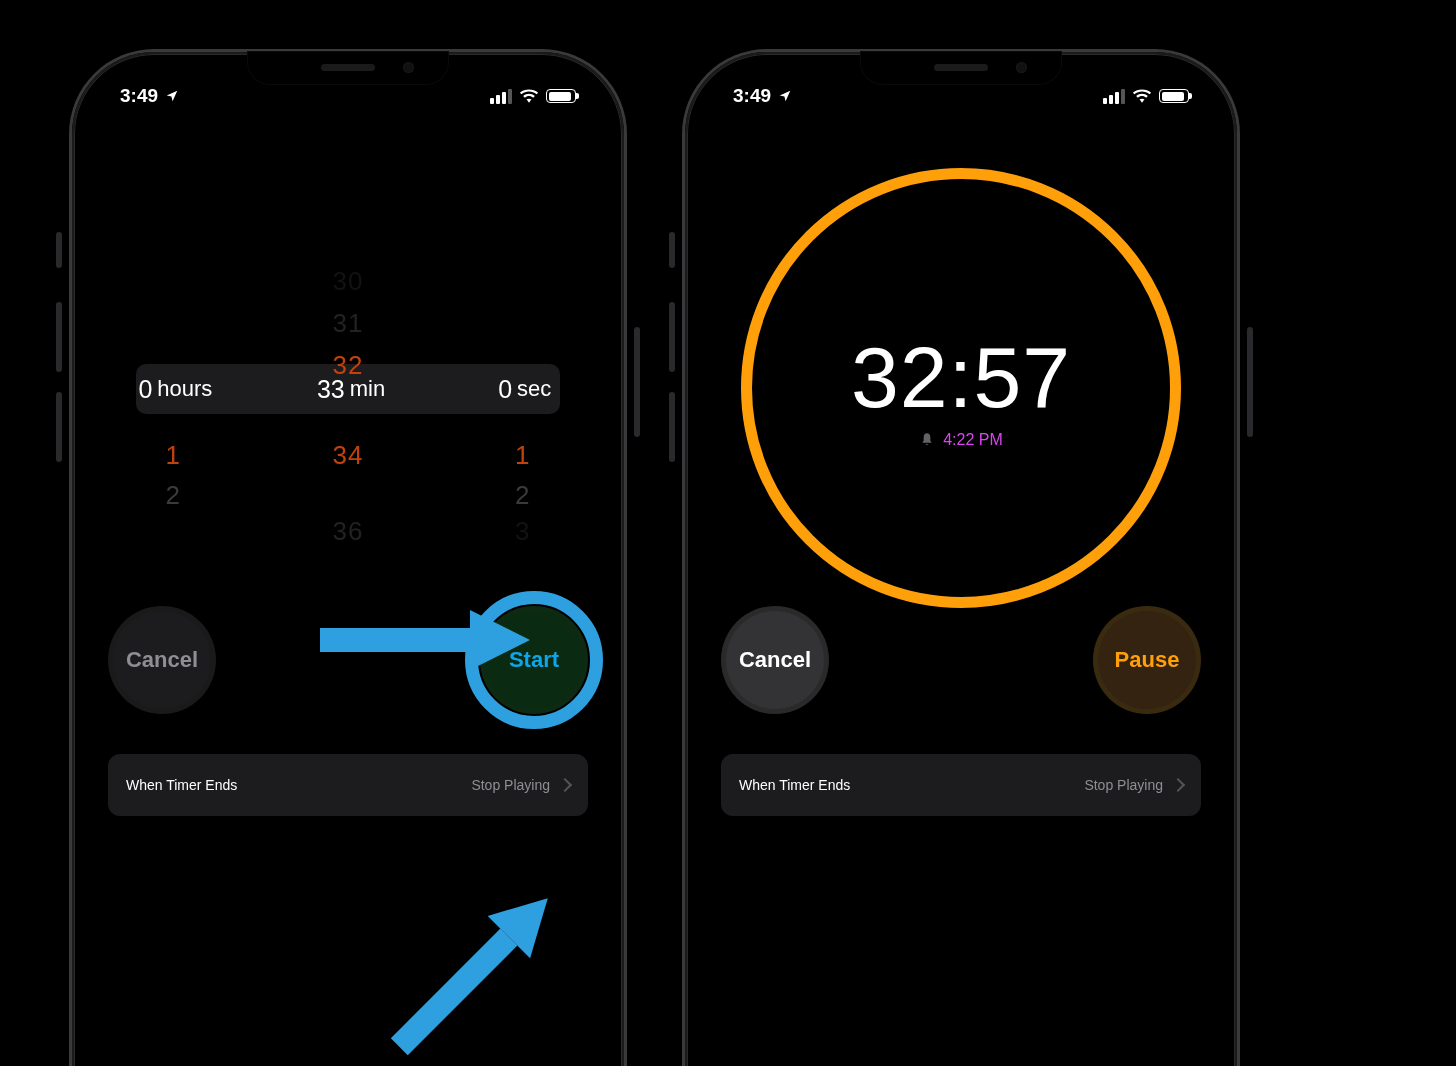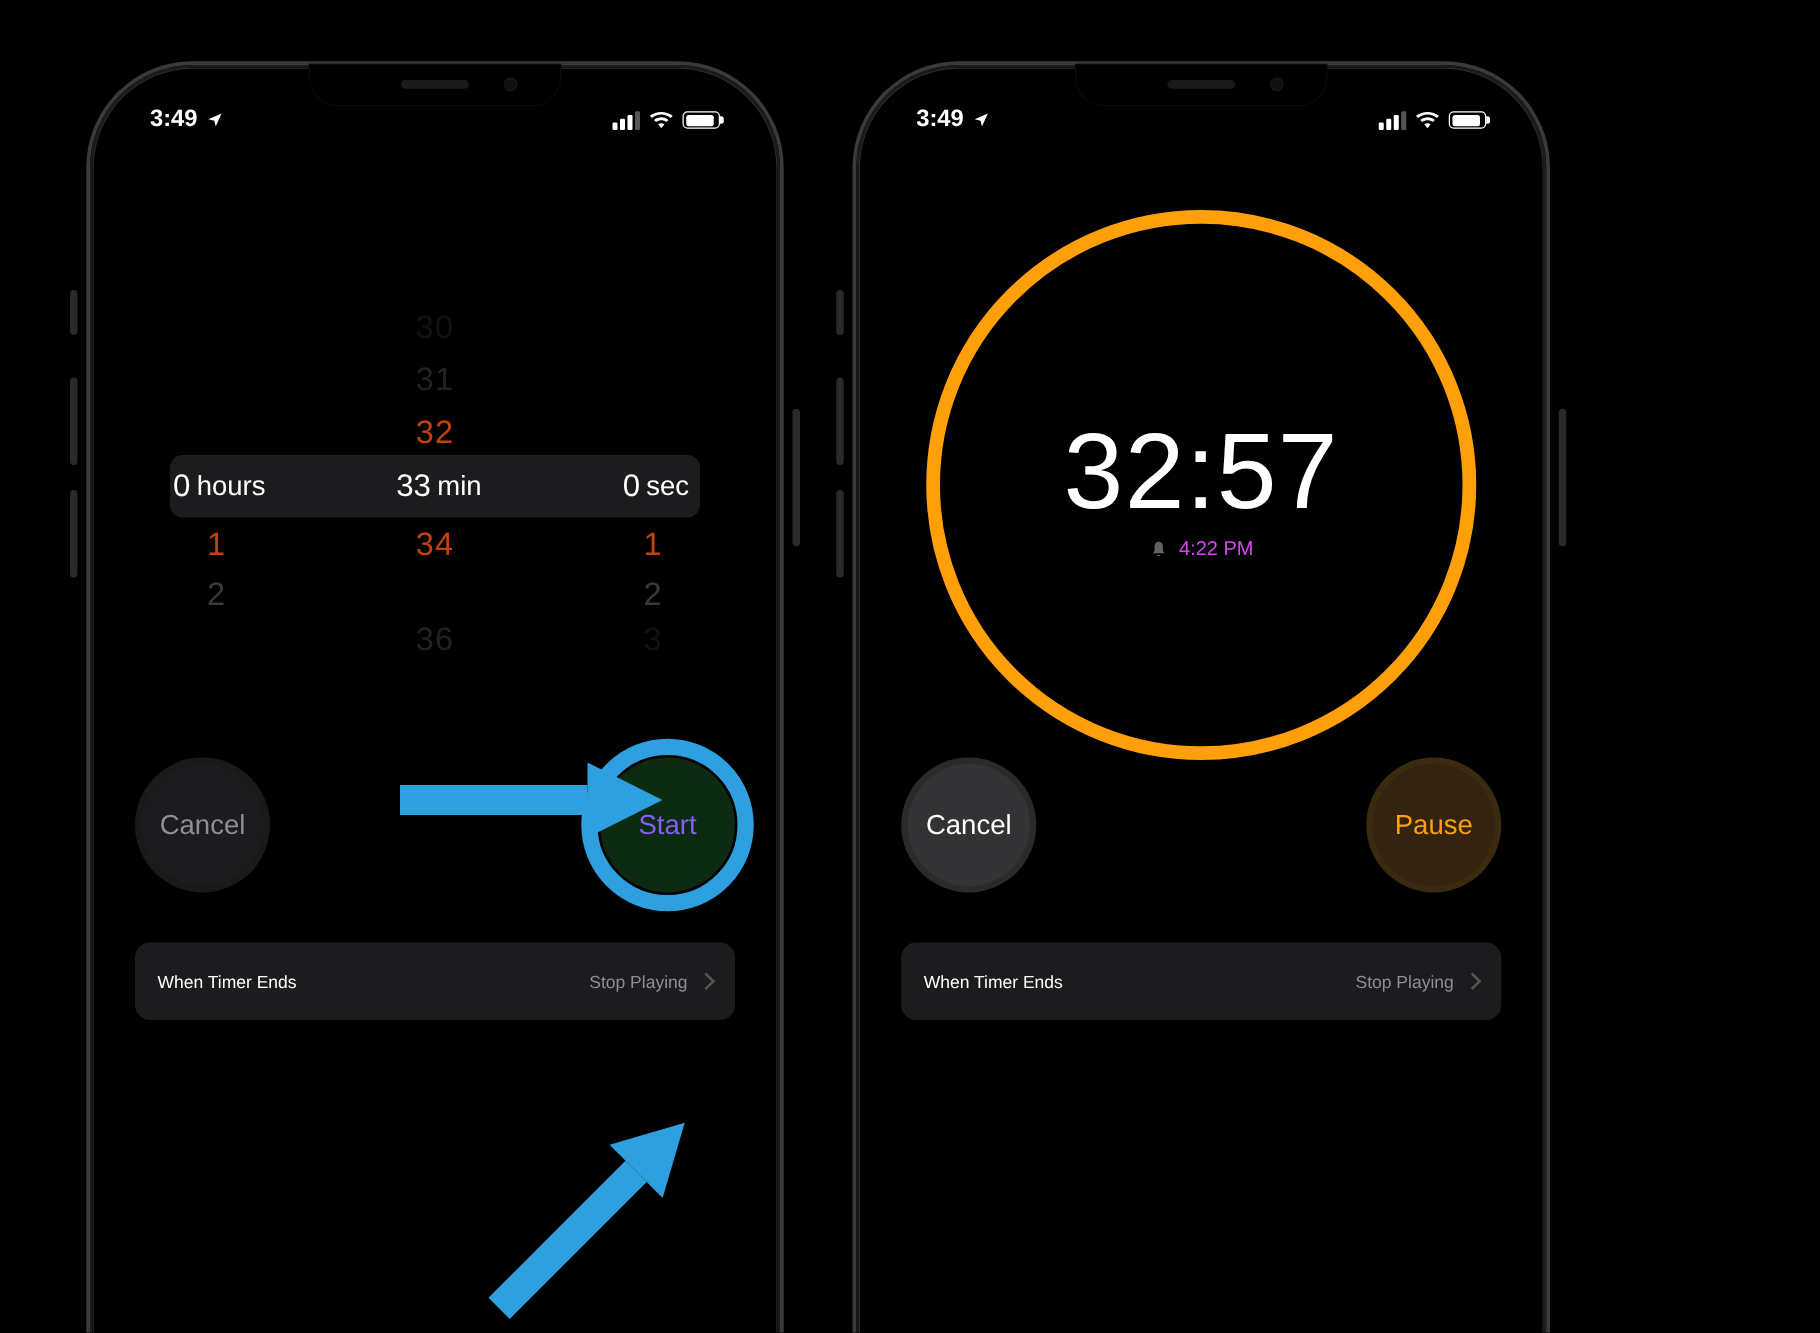--- a/index.html
+++ b/index.html
@@ -73,44 +73,44 @@
   
   .picker-area{
     position:absolute; top:158px; left:0; right:0; height:340px;
     display:flex; justify-content:center; align-items:stretch; color:#fff;
   }
   .picker-col{ position:relative; width:33.33%; text-align:center;}
   .picker-row{
     position:absolute; top:140px; left:50px; right:50px; height:50px;
     background:#1c1c1e; border-radius:10px;
   }
-  .pk-val{ position:absolute; left:0; right:0; height:46px; line-height:46px; font-size:26px; color:#fff; font-weight:300; letter-spacing:1px;}
+  .pk-val{ position:absolute; left:0; right:0; height:46px; line-height:46px; font-size:26px; color:#fff; font-weight:300; letter-spacing:1px;margin-top:20px;}
   .pk-val.dim1{ color:#c2410c;}
   .pk-val.dim2{ color:#3a3a3a;}
   .pk-val.dim3{ color:#222;}
   .pk-val.dim4{ color:#121212;}
   .pk-sel-line{ position:absolute; top:146px; left:0; right:0; display:flex; align-items:center; height:38px; font-size:25px;}
   .pk-sel-field{ flex:1; display:flex; gap:5px; align-items:center; justify-content:center; font-weight:400;}
   .pk-lbl{ font-size:22px;}
 
   
   .ctl-row{ position:absolute; top:534px; left:0; right:0; height:120px;
     display:flex; justify-content:space-between; align-items:center; padding:0 22px;}
   .ctl-btn{
     width:108px; height:108px; border-radius:50%; display:flex; align-items:center; justify-content:center;
-    font-size:22px; position:relative;
+    font-size:22px; position:relative;font-weight:bold;
   }
   .ctl-btn .ring{ position:absolute; inset:0; border-radius:50%;}
   .ctl-btn .inner{ position:absolute; inset:5px; border-radius:50%; display:flex; align-items:center; justify-content:center;}
   .ctl-cancel .ring  { background:#1a1a1a;}
   .ctl-cancel .inner { background:#1c1c1e; color:#8e8e93;}
   .ctl-cancel-active .ring  { background:#2a2a2a;}
   .ctl-cancel-active .inner { background:#333335; color:#fff;}
   .ctl-start  .ring  { background:#0e2a13;}
-  .ctl-start  .inner { background:#0a2a12; color:#8b5cf6;}
+  .ctl-start  .inner { background:#0a2a12; color:#0ea5e9;}
   .ctl-pause  .ring  { background:#3a2a10;}
   .ctl-pause  .inner { background:#332310; color:#ff9f0a;}
 
   
   .highlight-ring{
     position:absolute; width:138px; height:138px; border-radius:50%;
     border:13px solid #2ea0df;
     box-sizing:border-box;
     pointer-events:none;
     top:-15px; left:-15px;

